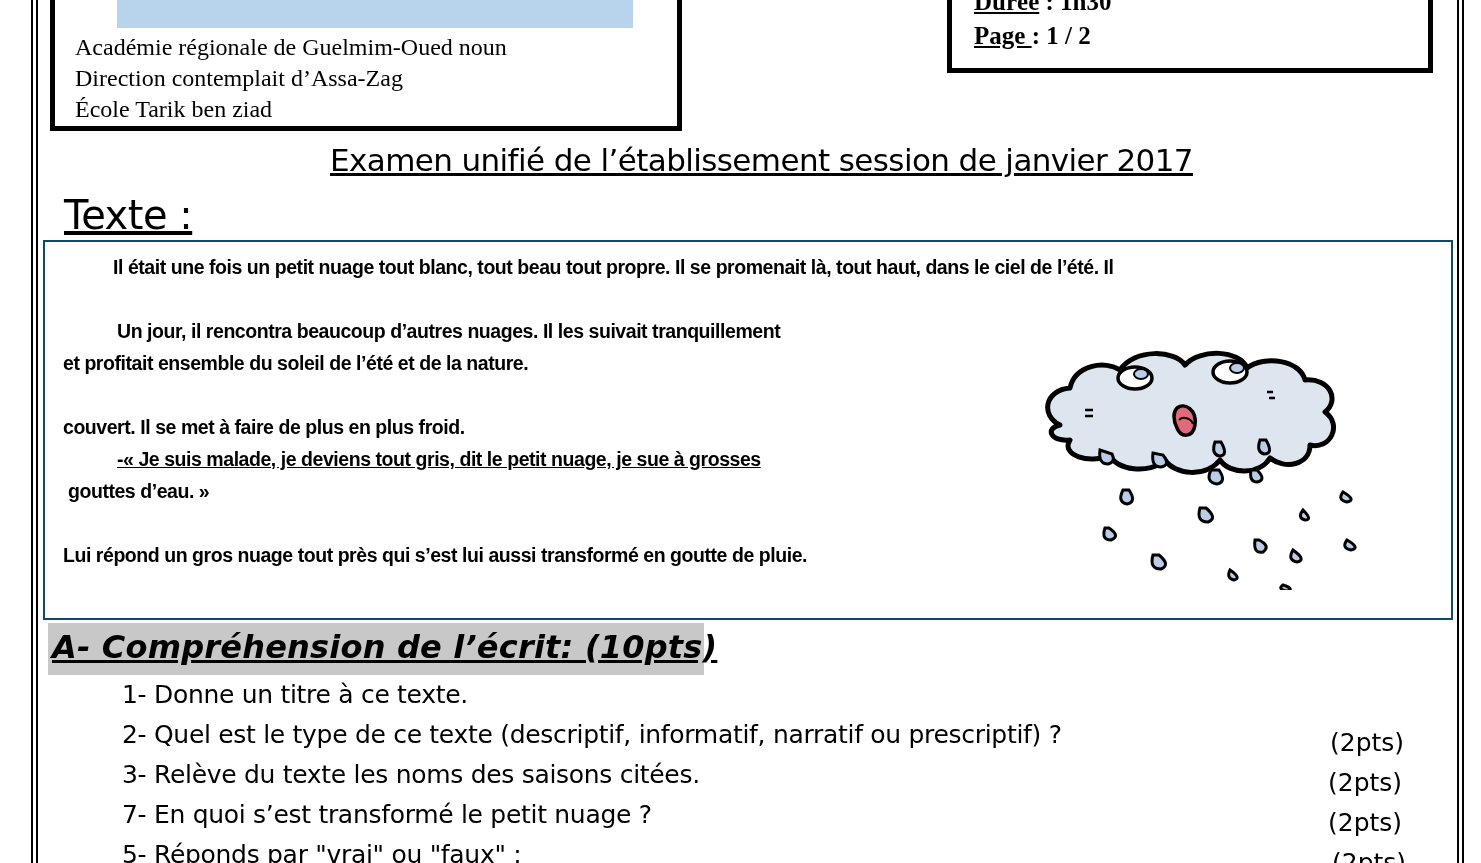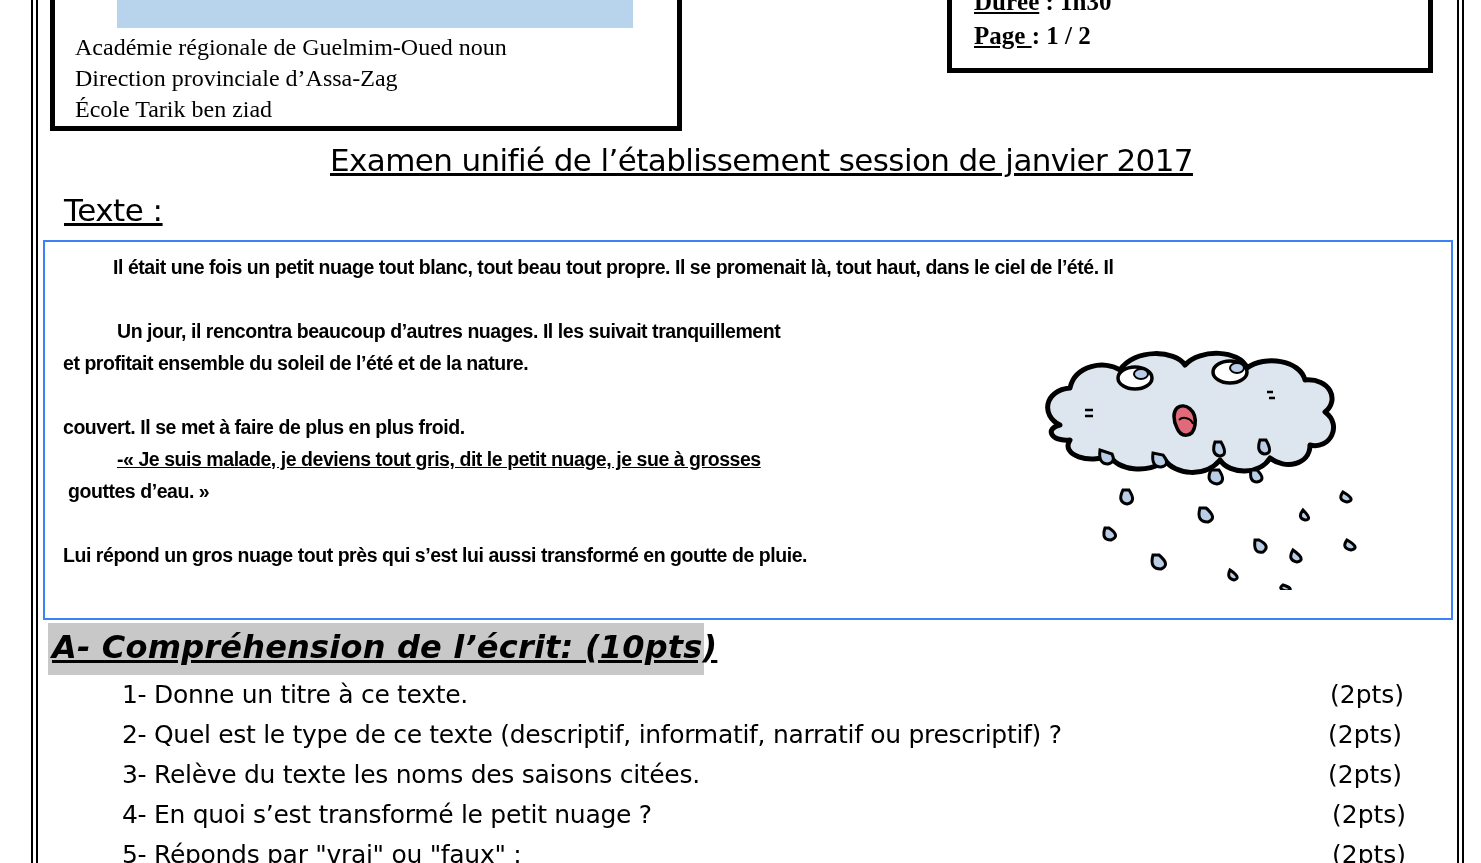--- a/index.html
+++ b/index.html
@@ -15,47 +15,47 @@
   .header-lines { position: absolute; left: 0; right: 0; top: 42px; text-align: left; font-family: "Liberation Serif", serif; font-size: 24px; line-height: 31px; margin-left: 20px; }
 
   
   .header-right { position: absolute; left: 947px; top: -10px; width: 476px; height: 78px; border: 5px solid #000; border-top: none; }
   .header-right .row { position: absolute; left: 22px; font-family: "Liberation Serif", serif; font-weight: bold; font-size: 25px; }
   .header-right .row .lbl { text-decoration: underline; }
   .row-duree { top: -2px; }
   .row-page { top: 32px; }
 
   .exam-title { position: absolute; left: 330px; top: 142px; font-family: "DejaVu Sans", sans-serif; font-size: 31px; text-decoration: underline; letter-spacing: -0.6px; }
-  .texte-label { position: absolute; left: 64px; top: 192px; font-family: "DejaVu Sans", sans-serif; font-size: 31px; text-decoration: underline; letter-spacing: -0.5px; }
+  .texte-label { position: absolute; left: 64px; top: 192px; font-family: "DejaVu Sans", sans-serif; font-size: 40px; text-decoration: underline; letter-spacing: -0.5px; }
 
   
-  .text-box { position: absolute; left: 43px; top: 240px; width: 1406px; height: 376px; border: 2px solid #3b82f6; }
+  .text-box { position: absolute; left: 43px; top: 240px; width: 1406px; height: 376px; border: 2px solid #0c4a6e; }
   .para { position: absolute; font-family: "Liberation Sans", sans-serif; font-weight: bold; font-size: 19.5px; letter-spacing: -0.45px; white-space: nowrap; }
 
   
   .cloud-wrap { position: absolute; left: 1025px; top: 330px; width: 380px; height: 260px; }
 
   
   .section-a { position: absolute; left: 48px; top: 623px; width: 656px; height: 52px; background: #c8c8c8; }
   .section-a-title { position: absolute; left: 52px; top: 628px; font-family: "DejaVu Sans", sans-serif; font-weight: bold; font-style: italic; font-size: 32px; text-decoration: underline; letter-spacing: 0.2px; }
 
   .question { position: absolute; left: 122px; font-family: "DejaVu Sans", sans-serif; font-size: 25px; letter-spacing: -0.3px; white-space: nowrap; }
-  .points { position: absolute; font-family: "DejaVu Sans", sans-serif; font-size: 25px; white-space: nowrap; }
+  .points { position: absolute; font-family: "DejaVu Sans", sans-serif; font-size: 25px; white-space: nowrap; margin-top: 48px; }
 </style>
 </head>
 <body>
 
 <div class="page-border-left"></div>
 <div class="page-border-right"></div>
 
 <div class="header-left">
   <div class="logo-band"></div>
   <div class="header-lines">
     <div>Académie régionale de Guelmim-Oued noun</div>
-    <div>Direction provinciale d’Assa-Zag</div>
+    <div>Direction contemplait d’Assa-Zag</div>
     <div>École Tarik ben ziad</div>
   </div>
 </div>
 
 <div class="header-right">
   <div class="row row-duree">
     <span class="lbl">Durée</span><span> : 1h30</span>
   </div>
   <div class="row row-page">
     <span class="lbl">Page </span><span>: 1 / 2</span>
@@ -117,17 +117,17 @@
 
 <div class="question" style="top:680px;">1- Donne un titre à ce texte.</div>
 <div class="points" style="left:1330px; top:680px;">(2pts)</div>
 
 <div class="question" style="top:720px;">2- Quel est le type de ce texte (descriptif, informatif, narratif ou prescriptif) ?</div>
 <div class="points" style="left:1328px; top:720px;">(2pts)</div>
 
 <div class="question" style="top:760px;">3- Relève du texte les noms des saisons citées.</div>
 <div class="points" style="left:1328px; top:760px;">(2pts)</div>
 
-<div class="question" style="top:800px;">4- En quoi s’est transformé le petit nuage ?</div>
+<div class="question" style="top:800px;">7- En quoi s’est transformé le petit nuage ?</div>
 <div class="points" style="left:1332px; top:800px;">(2pts)</div>
 
 <div class="question" style="top:840px;">5- Réponds par "vrai" ou "faux" :</div>
 <div class="points" style="left:1332px; top:840px;">(2pts)</div>
 
 </body></html>

